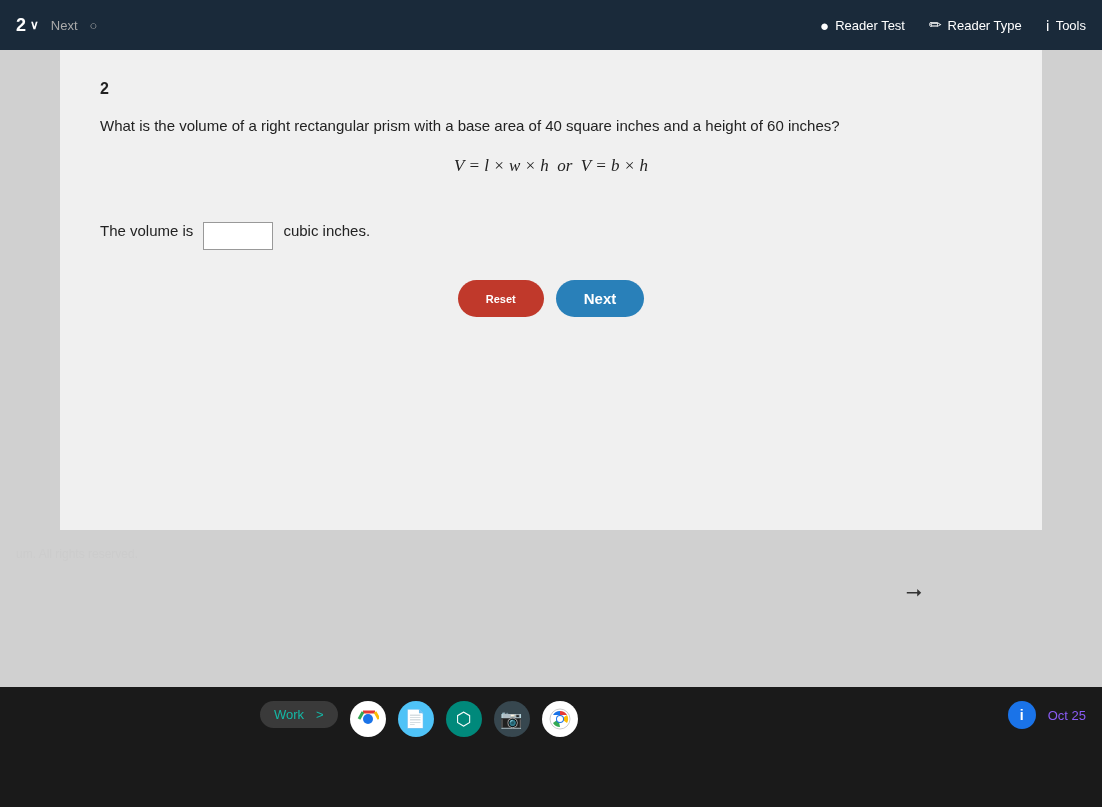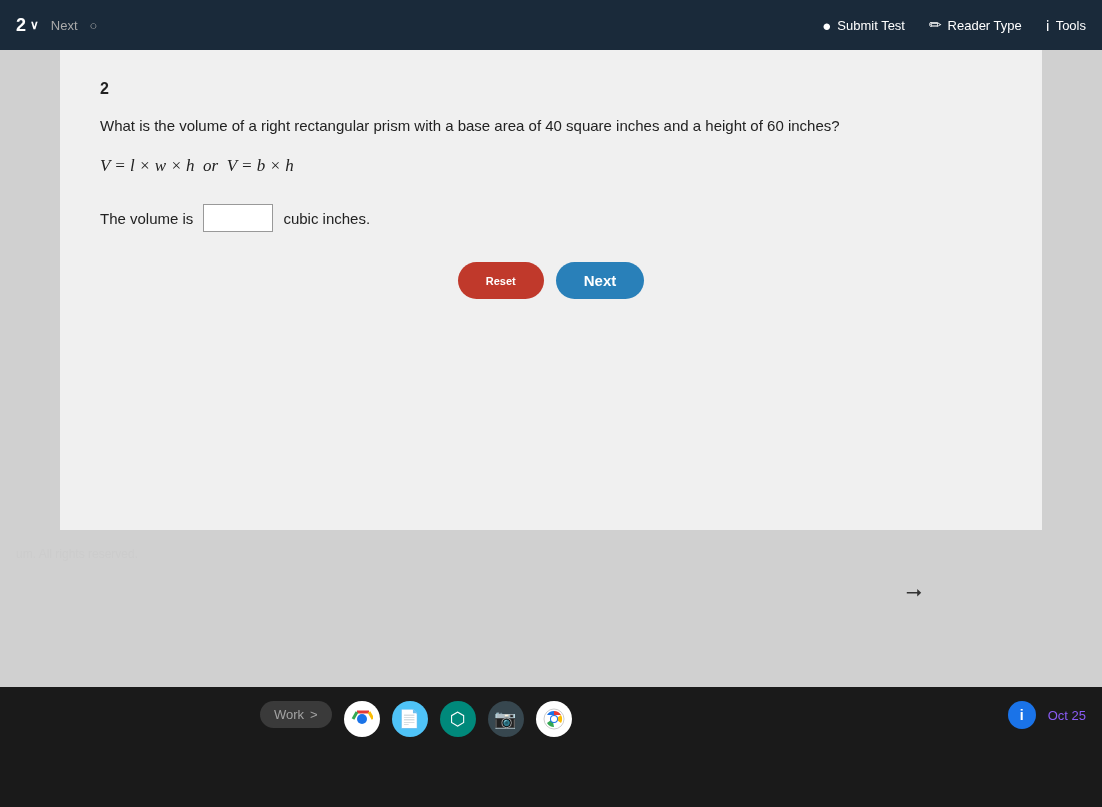--- a/index.html
+++ b/index.html
@@ -117,30 +117,30 @@
     }
 
     .question-text {
       font-size: 15px;
       color: #222;
       margin-bottom: 18px;
       line-height: 1.6;
     }
 
     .formula-line {
+      text-align: center;
       font-size: 17px;
       font-style: italic;
       color: #222;
-      margin-bottom: 28px;
+      margin-bottom: 46px;
       font-family: 'Times New Roman', serif;
     }
 
     .answer-line {
       display: flex;
-      align-items: center;
       gap: 10px;
       font-size: 15px;
       color: #222;
       margin-bottom: 30px;
     }
 
     .answer-input {
       width: 70px;
       height: 28px;
       border: 1px solid #999;
@@ -203,22 +203,22 @@
       padding-left: 260px;
       gap: 12px;
     }
 
     .taskbar-app-pill {
       background: #3a3a3a;
       border-radius: 20px;
       padding: 6px 14px;
       display: flex;
       align-items: center;
-      gap: 6px;
-      color: #a3a3a3;
+      gap: 12px;
+      color: #14b8a6;
       font-size: 13px;
       cursor: pointer;
     }
 
     .taskbar-icon {
       width: 36px;
       height: 36px;
       border-radius: 50%;
       display: flex;
       align-items: center;
@@ -285,21 +285,21 @@
     <div class="question-num-selector">
       <span>2</span>
       <span class="chevron-icon">∨</span>
     </div>
     <span class="next-label">Next</span>
     <span class="flag-icon-container">○</span>
   </div>
   <div class="header-right">
     <div class="header-btn">
       <span class="icon">●</span>
-      <span>Submit Test</span>
+      <span>Reader Test</span>
     </div>
     <div class="header-btn">
       <span class="icon">✏</span>
       <span>Reader Type</span>
     </div>
     <div class="header-btn">
       <span class="icon">ℹ</span>
       <span>Tools</span>
     </div>
   </div>

